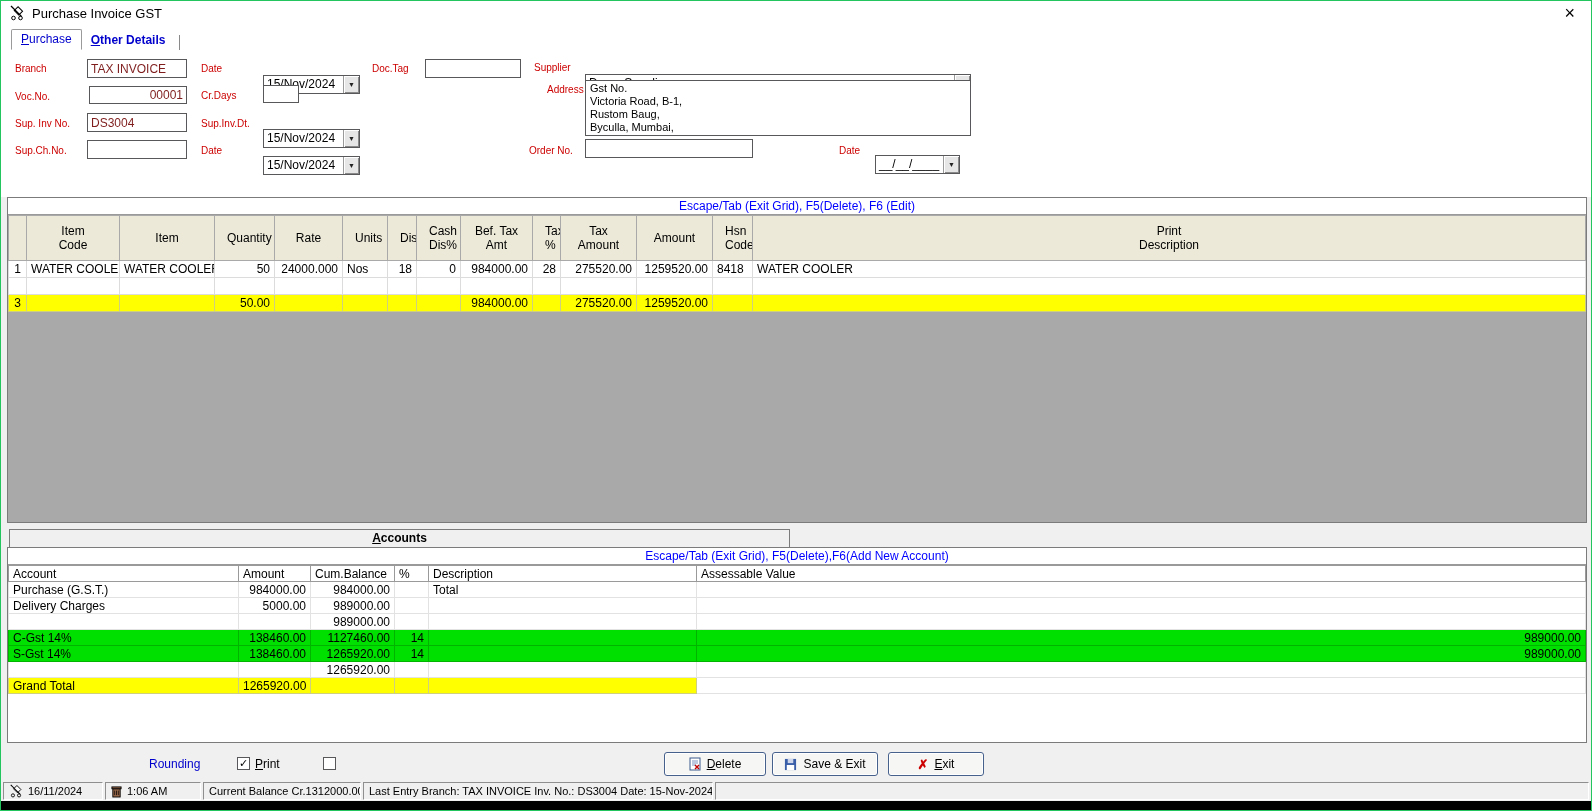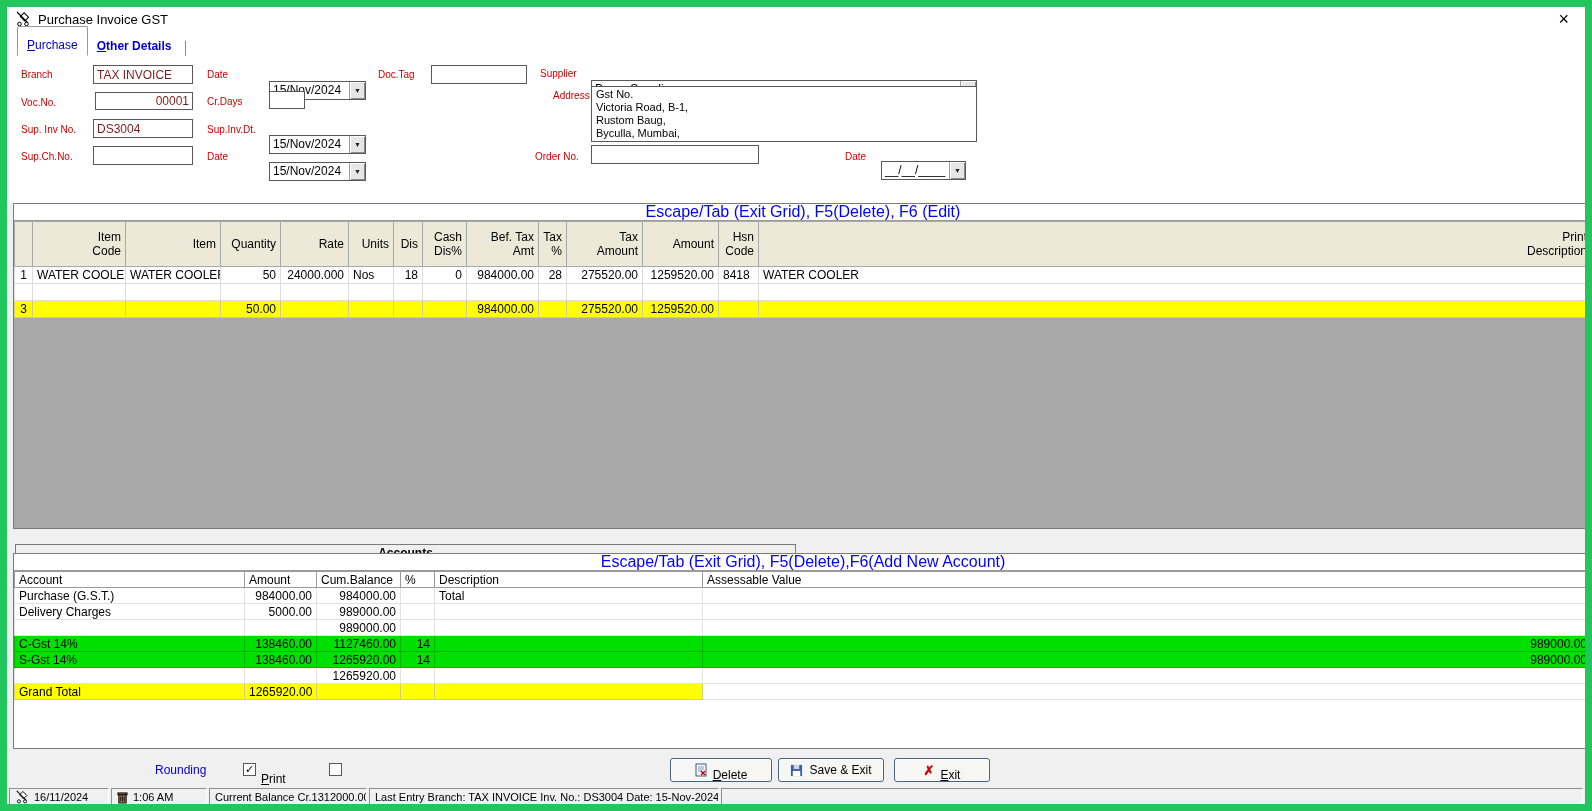--- a/index.html
+++ b/index.html
@@ -1,56 +1,56 @@
 <!DOCTYPE html>
 <html><head>
 <meta charset="utf-8">
 <style>
   * { margin:0; padding:0; box-sizing:border-box; }
   body { font-family:"Liberation Sans", sans-serif; background:#505050; }
   .window { position:relative; width:1592px; height:811px; background:#f0f0f0;
-            border:7px solid #22c55e; overflow:hidden; font-family:"Liberation Sans", sans-serif; }
+            border:1px solid #22c55e; overflow:hidden; font-family:"Liberation Sans", sans-serif; }
 
   
   .titlebar { position:absolute; top:0; left:0; right:0; height:24px; background:#fff;
               display:flex; align-items:center; padding:0 8px; gap:7px; }
   .wtitle { font-size:13px; color:#000; }
   .close { margin-left:auto; font-size:18px; line-height:18px; padding:0 8px; color:#000; }
 
   
   .form-bg { position:absolute; top:24px; left:0; right:0; height:172px; background:#fff; }
   .tabstrip { position:absolute; left:10px; top:28px; display:flex; align-items:flex-end; height:21px; }
   .tab { padding:2px 9px 3px; font-size:12px; color:#0000cc; }
   .tab.active { border:1px solid #9a9a9a; border-bottom:1px solid #fff; background:#fff; border-radius:2px 2px 0 0; }
   .bold { font-weight:bold; }
   .tabsep { width:1px; height:15px; background:#8a8a8a; margin-left:5px; }
-  .u1 { display:inline-block;margin-top:9px; }
+  .u1 { display:inline-block; }
   .u1::first-letter { text-decoration:underline; }
 
   
   .lbl { position:absolute; color:#cc0000; font-size:10px; white-space:nowrap; }
   .tb { position:absolute; background:#fff; border:1px solid #58585a; font:12px "Liberation Sans", sans-serif;
         padding:0 3px; color:#7f1d1d; outline:none; }
   .tb.ra { text-align:right; }
   .combo { position:absolute; background:#fff; border:1px solid #58585a; display:flex; overflow:hidden;margin-top:16px; }
   .ctxt { flex:1; font-size:12px; padding:1px 3px; white-space:nowrap; overflow:hidden; }
   .cbtn { width:16px; background:#e6e6e6; border-left:1px solid #9a9a9a;
           box-shadow: inset 1px 1px 0 #ffffff, inset -1px -1px 0 #8a8a8a;
           display:flex; align-items:center; justify-content:center; font-size:7px; color:#222; }
   .addr { position:absolute; background:#fff; border:1px solid #58585a; font-size:11px; line-height:13px;
           padding:1px 4px; white-space:pre-line; overflow:hidden; }
 
   
   .panel { position:absolute; border:1px solid #7b7b7b; display:flex; flex-direction:column; overflow:hidden; }
   .hint { height:17px; line-height:16px; text-align:center; color:#0000ff; background:#fff;
-          font-size:16px; border-bottom:1px solid #9a9a9a; flex:0 0 auto; }
+          font-size:12px; border-bottom:1px solid #9a9a9a; flex:0 0 auto; }
   .grid { border-collapse:collapse; table-layout:fixed; width:100%; background:#fff; font-size:12px; flex:0 0 auto; }
   .grid td, .grid th { white-space:nowrap; overflow:hidden; }
-  .items th { background:#ece9d8; border:1px solid #a9a9a9; font-weight:normal; padding:1px 4px;
-              white-space:pre-line; height:45px; vertical-align:middle; text-align:right; font-size:12px; }
+  .items th { background:#ece9d8; border:1px solid #a9a9a9; font-weight:normal; padding:1px 12px;
+              white-space:pre-line; height:45px; vertical-align:middle; text-align:center; font-size:12px; }
   .items td { border:1px solid #dcdcdc; padding:0 4px; height:17px; background:#fff; }
   .items tr.sum td { background:#ffff00; border-color:#cfcf80; }
   .ra { text-align:right; }
   .ctr { text-align:center; }
   .fill-gray { flex:1 1 auto; background:#a9a9a9; }
   .fill-white { flex:1 1 auto; background:#fff; }
 
   .accts-tab { position:absolute; left:8px; top:528px; width:781px; height:19px; background:#f0f0f0;
                border:1px solid #7b7b7b; text-align:center; font-size:12px; font-weight:bold;
                line-height:17px; }

